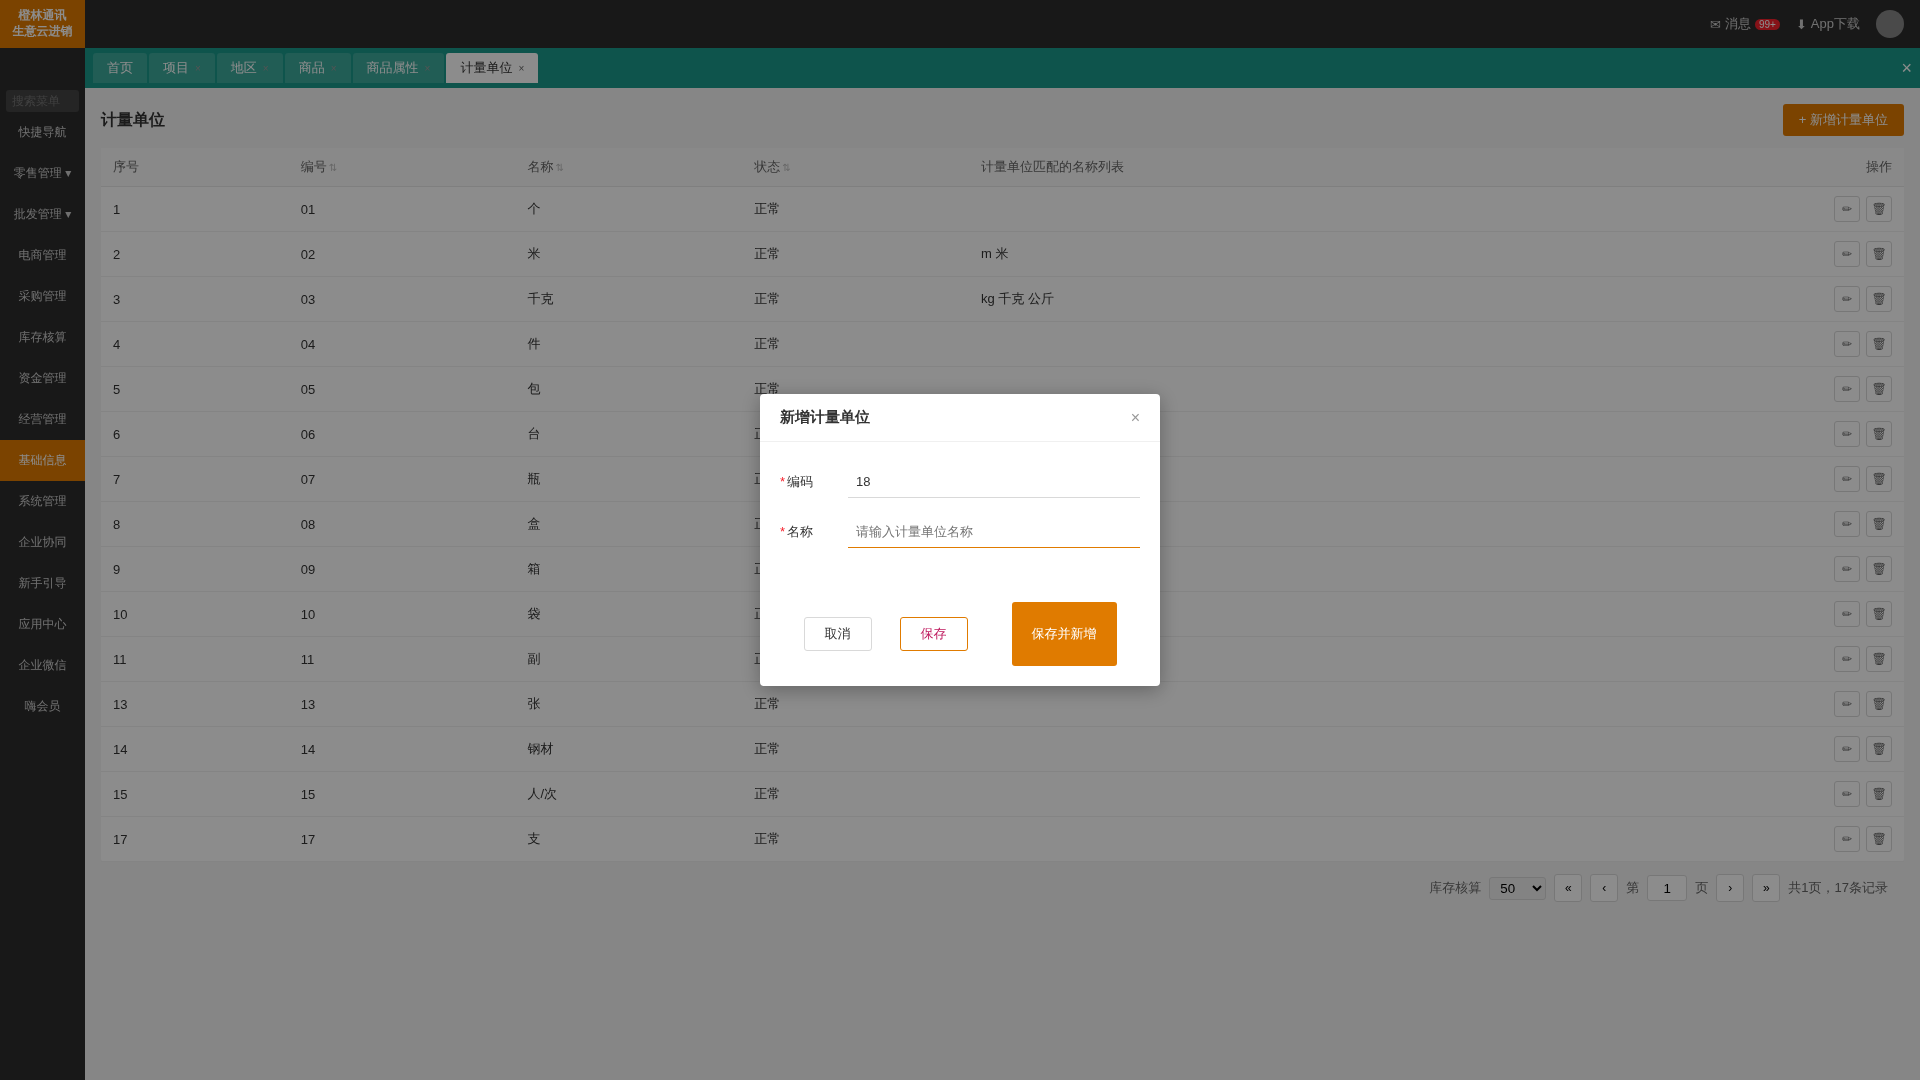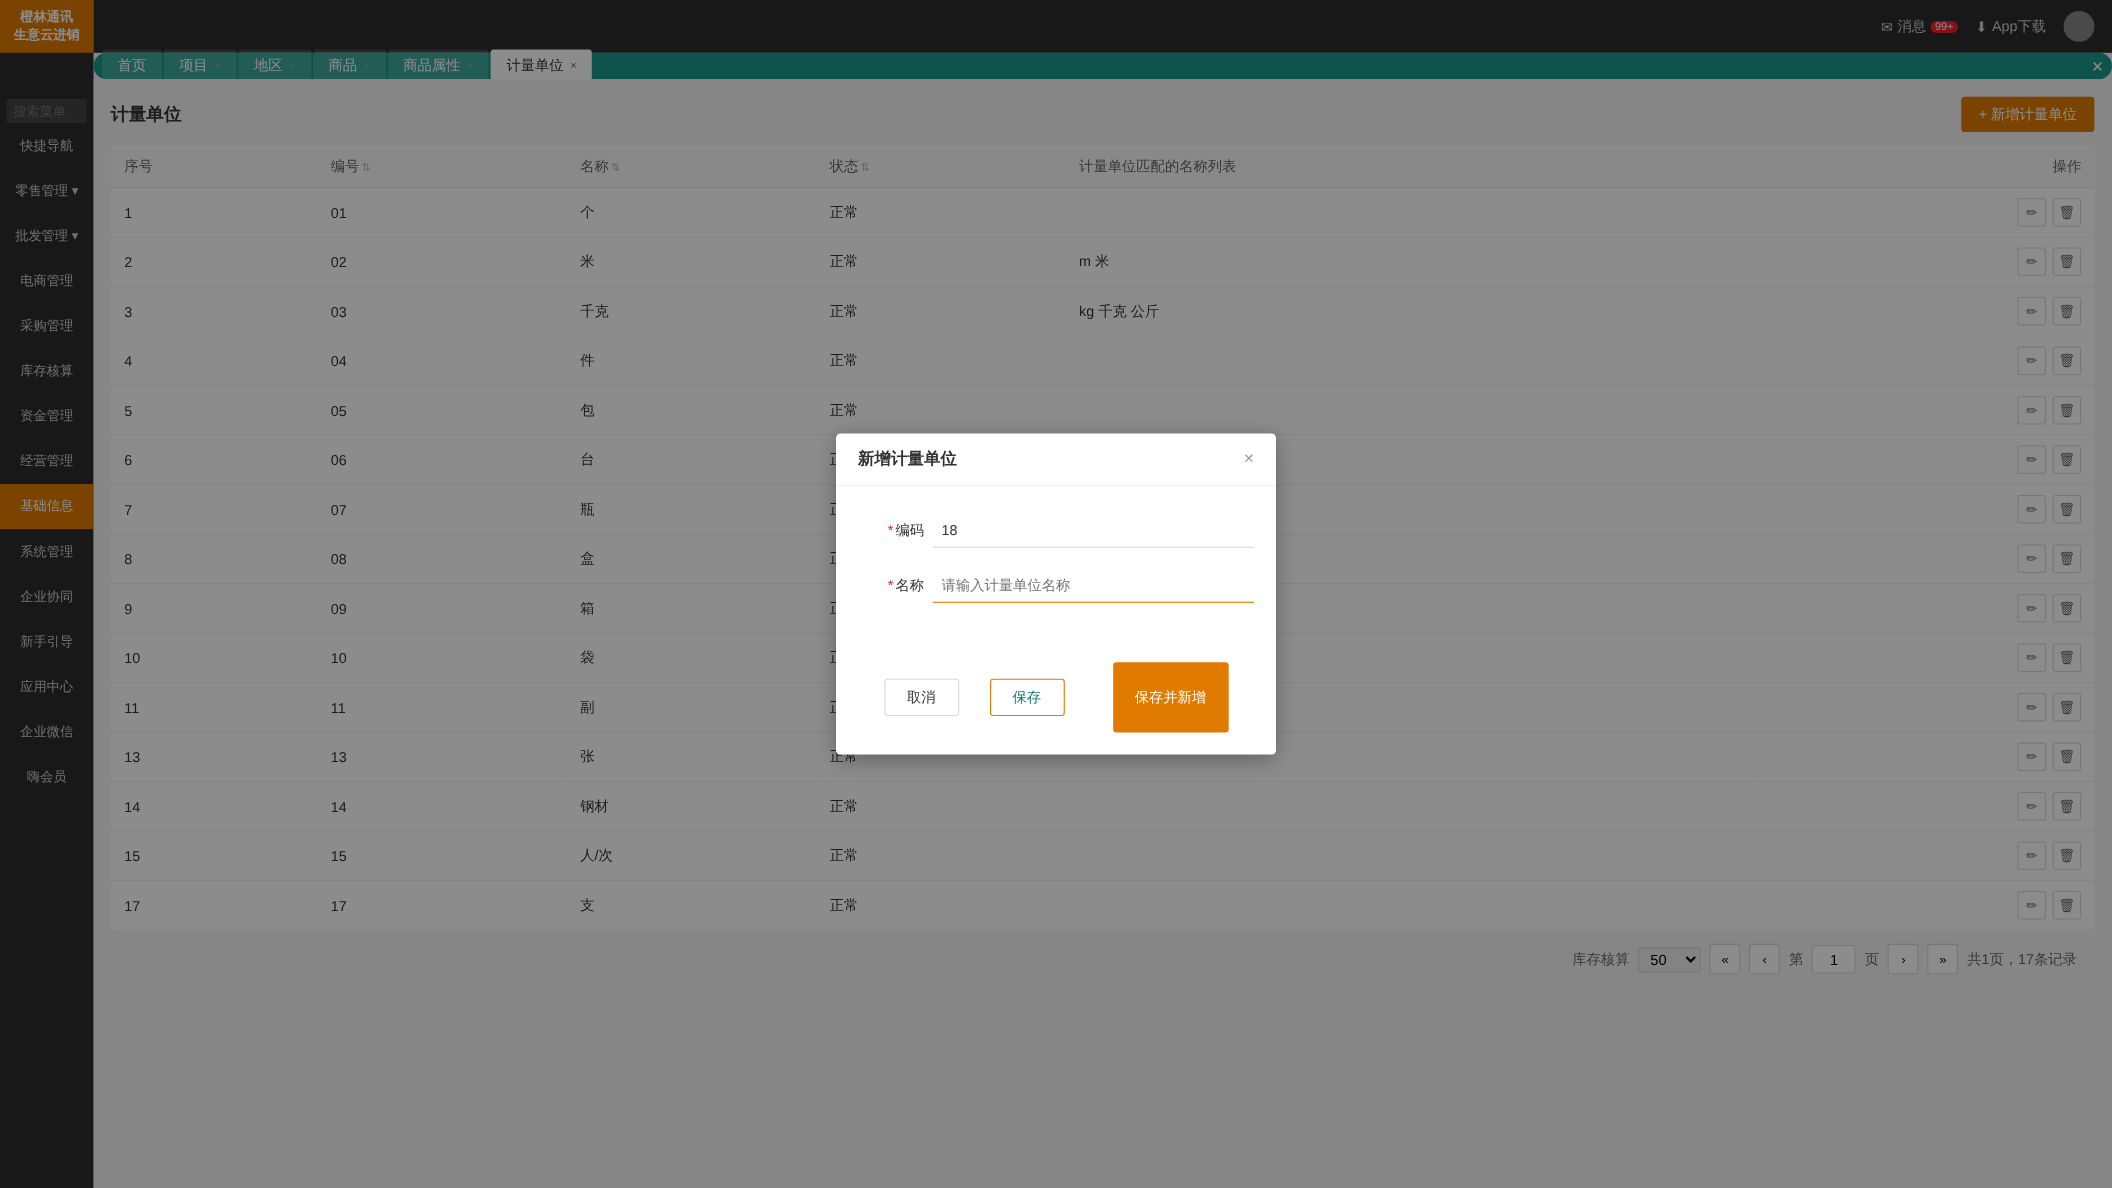--- a/index.html
+++ b/index.html
@@ -16,21 +16,21 @@
     
     .main { flex: 1; display: flex; flex-direction: column; height: 1080px; overflow: hidden; }
 
     
     .topbar { height: 48px; background: #2d2d2d; display: flex; align-items: center; justify-content: flex-end; padding: 0 16px; gap: 16px; color: #ccc; font-size: 13px; flex-shrink: 0; }
     .topbar-item { display: flex; align-items: center; gap: 4px; cursor: pointer; }
     .topbar-badge { background: #f5222d; color: white; border-radius: 8px; font-size: 10px; padding: 0 4px; min-width: 16px; text-align: right; }
     .topbar-avatar { width: 28px; height: 28px; background: #888; border-radius: 50%; }
 
     
-    .tabs { height: 24px; background: #1a9a8a; display: flex; align-items: center; padding: 0 8px; gap: 2px; flex-shrink: 0; border-radius: 16px; }
+    .tabs { height: 40px; background: #1a9a8a; display: flex; align-items: center; padding: 0 8px; gap: 2px; flex-shrink: 0; }
     .tab { display: flex; align-items: center; gap: 4px; padding: 6px 14px; border-radius: 3px 3px 0 0; font-size: 13px; color: white; cursor: pointer; background: rgba(255,255,255,0.15); }
     .tab.active { background: white; color: #333; }
     .tab .close { font-size: 10px; color: #999; cursor: pointer; margin-left: 2px; }
     .tab.active .close { color: #666; }
     .tabs-close-all { margin-left: auto; color: white; font-size: 18px; cursor: pointer; }
 
     
     .content { flex: 1; background: #f5f5f5; padding: 16px; overflow: auto; position: relative; }
 
     
@@ -57,27 +57,27 @@
     
     .overlay { position: fixed; top: 0; left: 0; right: 0; bottom: 0; background: rgba(0,0,0,0.45); z-index: 100; display: flex; align-items: center; justify-content: center; }
 
     
     .dialog { background: white; border-radius: 4px; width: 400px; box-shadow: 0 4px 20px rgba(0,0,0,0.3); }
     .dialog-header { display: flex; align-items: center; justify-content: space-between; padding: 14px 20px; border-bottom: 1px solid #f0f0f0; }
     .dialog-title { font-size: 15px; font-weight: bold; color: #333; }
     .dialog-close { background: none; border: none; font-size: 16px; cursor: pointer; color: #999; }
     .dialog-body { padding: 24px 20px; }
     .form-row { display: flex; align-items: center; margin-bottom: 18px; }
-    .form-label { width: 60px; text-align: right; font-size: 13px; color: #333; margin-right: 8px; position: relative; }
+    .form-label { width: 60px; text-align: left; font-size: 13px; color: #333; margin-right: 8px; position: relative; }
     .form-label.required::before { content: '*'; color: #f5222d; margin-right: 2px; }
     .form-input { flex: 1; height: 32px; border: none; border-bottom: 1px solid #d9d9d9; padding: 0 8px; font-size: 13px; outline: none; color: #333; }
     .form-input.active { border-bottom-color: #e07b00; }
     .dialog-footer { display: flex; align-items: center; justify-content: center; padding: 12px 20px 20px; gap: 28px; }
     .btn-cancel { background: white; border: 1px solid #d9d9d9; color: #333; padding: 7px 20px; border-radius: 3px; cursor: pointer; font-size: 13px; }
-    .btn-save { background: white; border: 1px solid #e07b00; color: #0f766e; padding: 7px 20px; border-radius: 3px; cursor: pointer; font-size: 13px; }
+    .btn-save { background: white; border: 1px solid #e07b00; color: #be185d; padding: 7px 20px; border-radius: 3px; cursor: pointer; font-size: 13px; }
     .btn-save-add { background: #e07b00; border: none; color: white; padding: 23px 20px; border-radius: 3px; cursor: pointer; font-size: 13px; margin-left: 16px; }
 
     .sort-icon { color: #bbb; font-size: 10px; margin-left: 2px; }
   </style>
 </head>
 <body>
 
 <div class="sidebar">
   <div class="sidebar-logo">
     <span style="font-size:12px; line-height:1.3; text-align:center;">橙林通讯<br>生意云进销</span>

